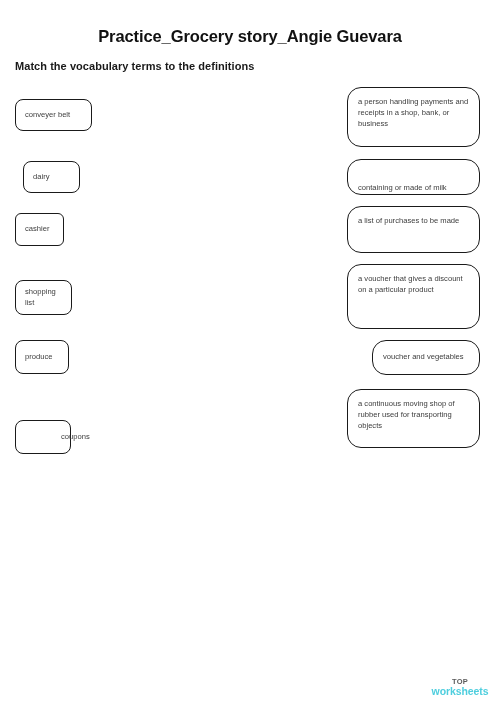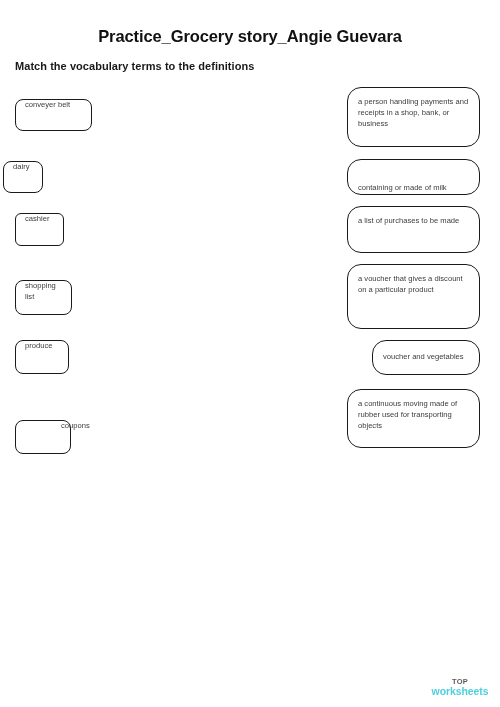--- a/index.html
+++ b/index.html
@@ -46,21 +46,21 @@
     width: 500px;
     height: 460px;
   }
   .term-box, .def-box {
     position: absolute;
     box-sizing: border-box;
     border: 1px solid #1a1a1a;
     border-radius: 8px;
     background: #ffffff;
     display: flex;
-    align-items: flex-start;
+    align-items: center;
     color: #3c3c3c;
     line-height: 1.42;
   }
   .term-box {
     font-size: 7.6px;
     padding: 0 9px;
   }
   .def-box {
     font-size: 7.6px;
     padding: 9px 10px;
@@ -104,21 +104,21 @@
 
   <div class="worksheet-title">Practice_Grocery story_Angie Guevara</div>
 
   <div class="instruction">Match the vocabulary terms to the definitions</div>
 
   <div class="match-area">
     <div id="terms-column">
         <div class="term-box" style="left: 15px; top: 99px; width: 77px; height: 32px;">
           <span>conveyer belt</span>
         </div>
-        <div class="term-box" style="left: 3px; top: 161px; width: 40px; height: 32px;">
+        <div class="term-box" style="left: 23px; top: 161px; width: 57px; height: 32px;">
           <span>dairy</span>
         </div>
         <div class="term-box" style="left: 15px; top: 213px; width: 49px; height: 33px; border-radius: 6px;">
           <span>cashier</span>
         </div>
         <div class="term-box" style="left: 15px; top: 280px; width: 57px; height: 35px;">
           <span>shopping list</span>
         </div>
         <div class="term-box" style="left: 15px; top: 340px; width: 54px; height: 34px;">
           <span>produce</span>
@@ -137,21 +137,21 @@
         <div class="def-box" style="left: 347px; top: 206px; width: 133px; height: 47px;">
           <span>a list of purchases to be made</span>
         </div>
         <div class="def-box" style="left: 347px; top: 264px; width: 133px; height: 65px;">
           <span>a voucher that gives a discount on a particular product</span>
         </div>
         <div class="def-box single" style="left: 372px; top: 340px; width: 108px; height: 35px;">
           <span>voucher and vegetables</span>
         </div>
         <div class="def-box" style="left: 347px; top: 389px; width: 133px; height: 59px;">
-          <span>a continuous moving made of rubber used for transporting objects</span>
+          <span>a continuous moving shop of rubber used for transporting objects</span>
         </div>
       </div>
   </div>
 
   <div class="footer-logo">
     <div class="footer-top">TOP</div>
     <div class="footer-worksheets" style="color: rgb(78, 206, 222);">worksheets</div>
   </div>
 
 </div>

